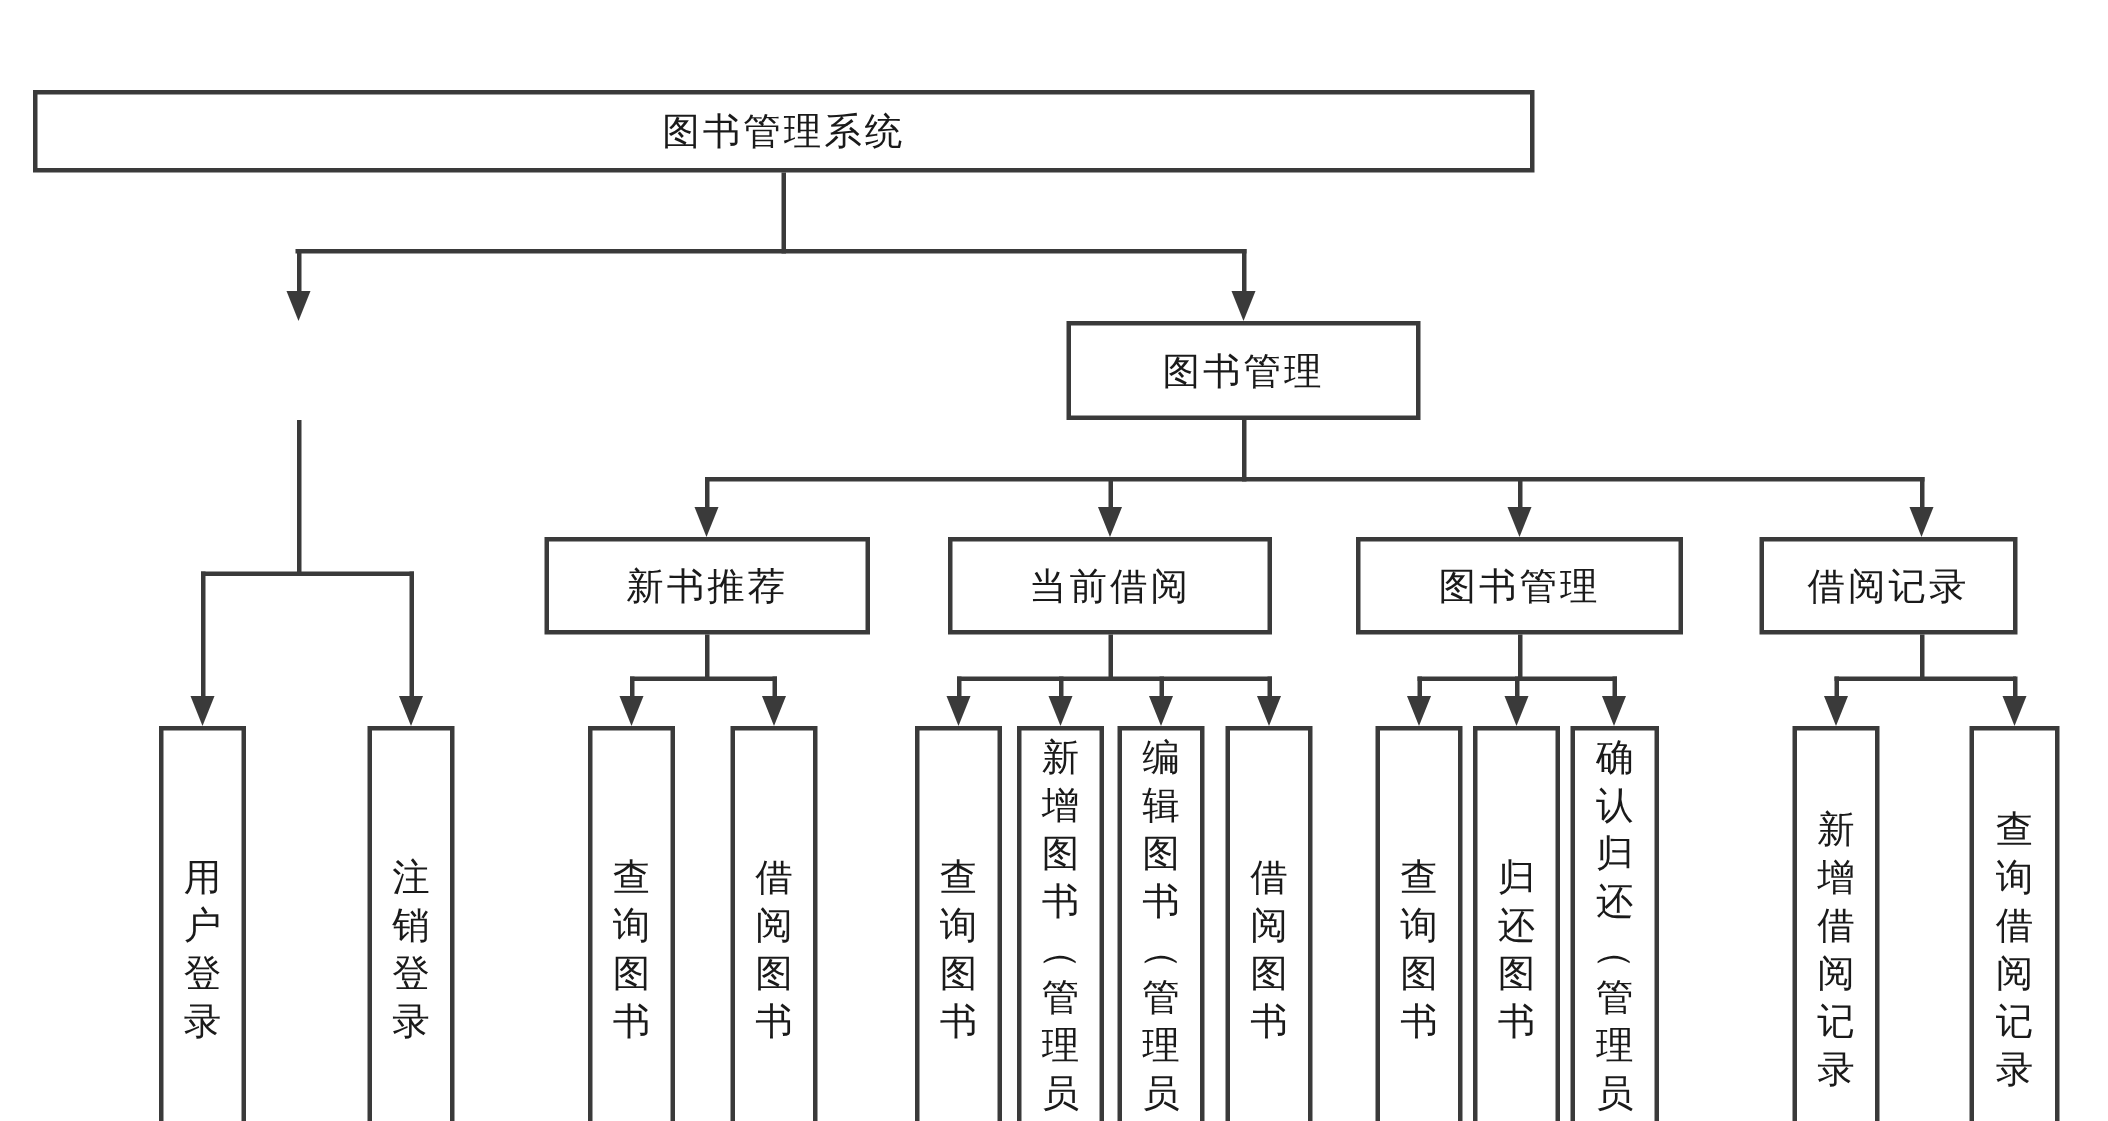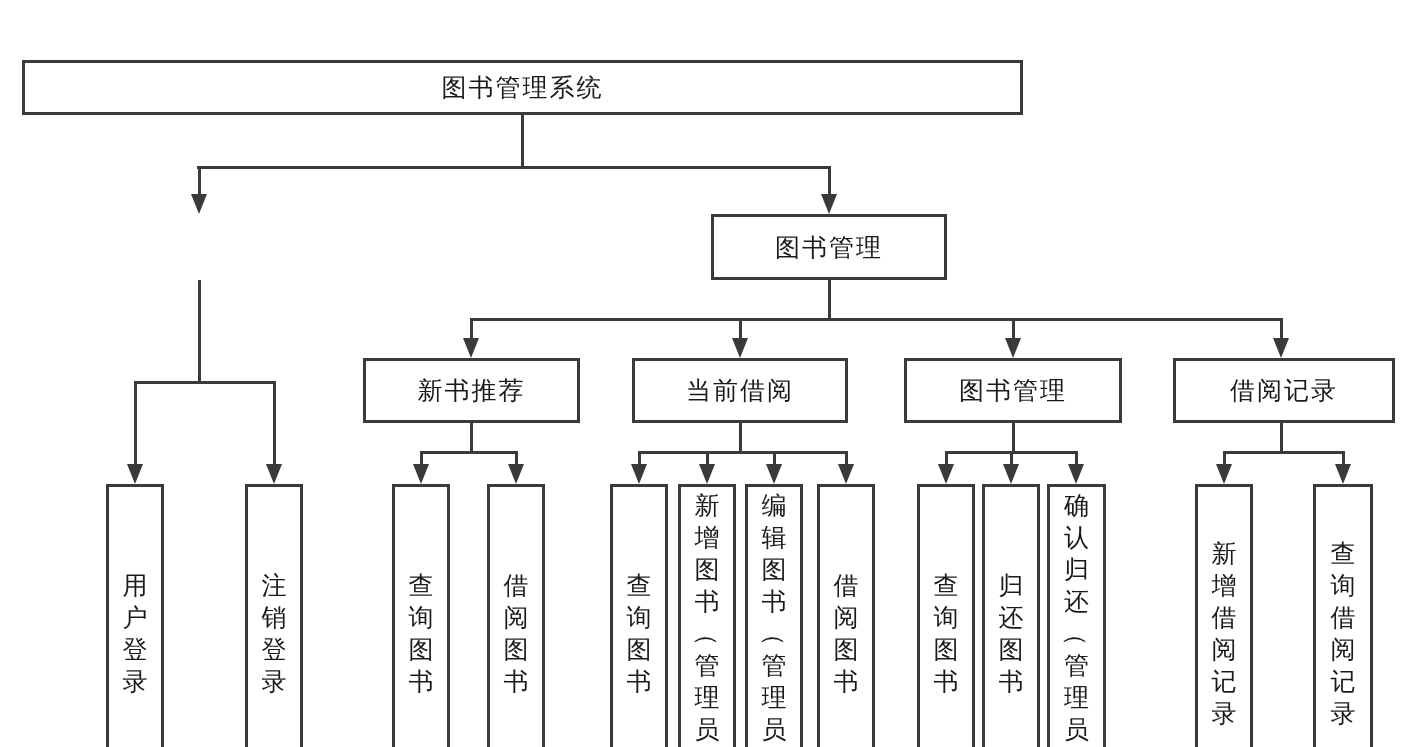--- a/index.html
+++ b/index.html
@@ -45,21 +45,21 @@
 
 <div class="canvas">
 
   <div class="box" style="left:22px;top:13px;width:1001px;height:55px">图书管理系统</div>
 
   <div class="box" style="left:711px;top:167px;width:236px;height:66px">图书管理</div>
 
   <div class="box" style="left:363px;top:311px;width:217px;height:65px">新书推荐</div>
   <div class="box" style="left:632px;top:311px;width:216px;height:65px">当前借阅</div>
   <div class="box" style="left:904px;top:311px;width:218px;height:65px">图书管理</div>
-  <div class="box" style="left:1173px;top:311px;width:222px;height:65px">借阅记录</div>
+  <div class="box" style="left:1173px;top:311px;width:172px;height:65px">借阅记录</div>
 
   <div class="box vbox" style="left:106px;top:437px;width:58px;height:298px">
       <span>用</span>
       <span>户</span>
       <span>登</span>
       <span>录</span>
     </div>
   <div class="box vbox" style="left:245px;top:437px;width:58px;height:298px">
       <span>注</span>
       <span>销</span>

